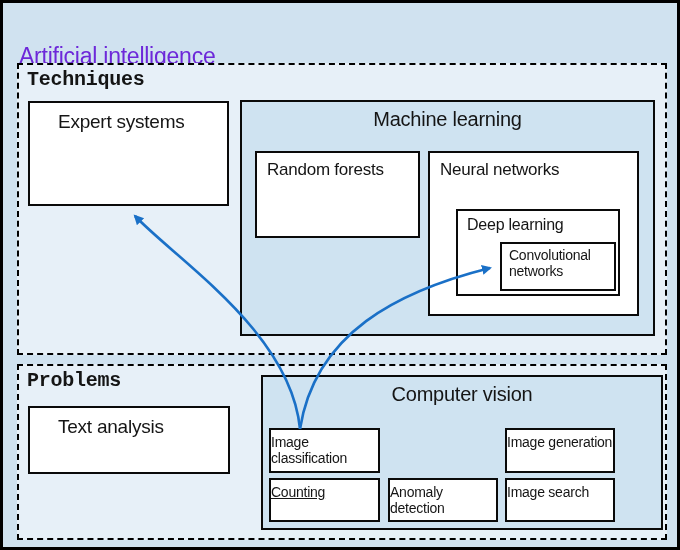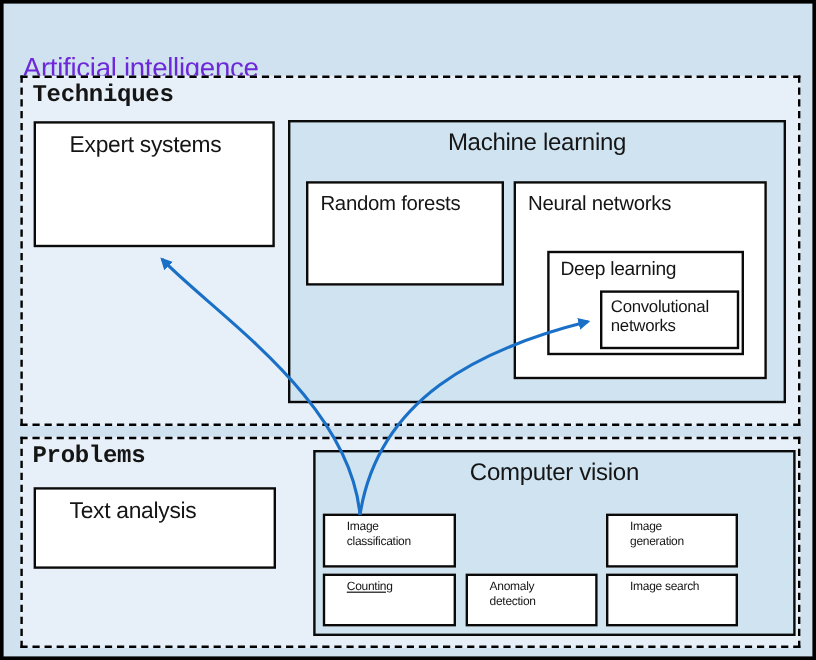--- a/index.html
+++ b/index.html
@@ -74,23 +74,23 @@
   }
   #text-analysis-box { left: 9px; top: 40px; width: 202px; height: 68px; }
   #computer-vision-box { left: 218px; top: 9px; width: 402px; height: 155px; margin-left: 24px; }
   .cv-item {
     position: absolute;
     background: #ffffff;
     border: 2px solid #0a0a0a;
   }
   .cv-item span {
     display: block;
-    font-size: 10px;
+    font-size: 14px;
     line-height: 1.15;
-    padding: 4px 18px;
+    padding: 4px 0;
   }
   #cv-item-0 { left: 6px;   top: 51px;  width: 111px; height: 45px; }
   #cv-item-1 { left: 125px; top: 51px;  width: 110px; height: 45px; }
   #cv-item-2 { left: 242px; top: 51px;  width: 110px; height: 45px; }
   #cv-item-3 { left: 6px;   top: 101px; width: 111px; height: 44px; text-decoration: underline; }
   #cv-item-4 { left: 125px; top: 101px; width: 110px; height: 44px; }
   #cv-item-5 { left: 242px; top: 101px; width: 110px; height: 44px; }
   #arrow-overlay {
     position: absolute;
     left: 0; top: 0;

